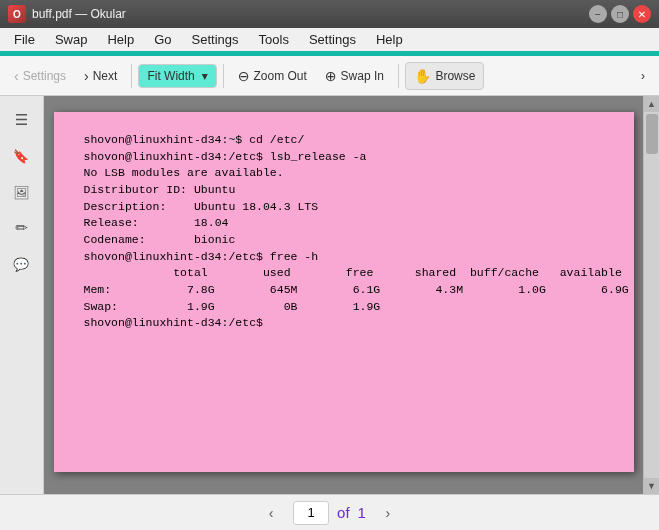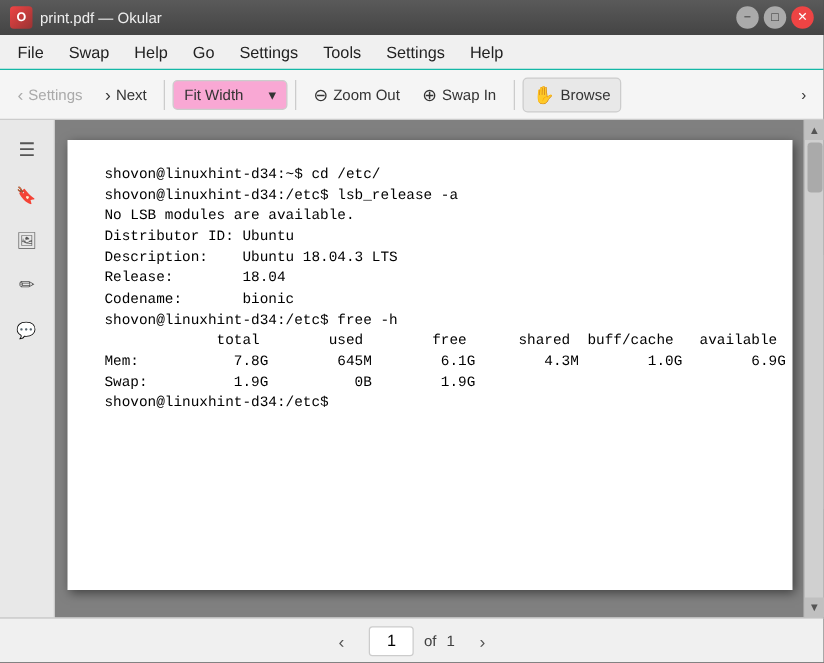--- a/index.html
+++ b/index.html
@@ -59,21 +59,21 @@
     .title-btn-max { background: #aaa; }
     .title-btn-close { background: #e44; color: white; }
 
     
     .menu-bar {
       background: #f0f0f0;
       height: 28px;
       display: flex;
       align-items: center;
       padding: 0 4px;
-      border-bottom: 1px solid #14b8a6;
+      border-bottom: 5px solid #14b8a6;
     }
     .menu-item {
       padding: 4px 10px;
       cursor: pointer;
       border-radius: 3px;
       font-size: 13px;
       color: #222;
     }
 
     
@@ -101,25 +101,25 @@
     .toolbar-btn.disabled { color: #aaa; cursor: default; }
     .toolbar-separator {
       width: 1px;
       height: 24px;
       background: #ccc;
       margin: 0 4px;
     }
     .toolbar-select {
       display: flex;
       align-items: center;
-      gap: 20px;
+      gap: 7px;
       padding: 4px 8px;
       border: 1px solid #ccc;
       border-radius: 4px;
-      background: #f9a8d4;
+      background: #5eead4;
       cursor: pointer;
       font-size: 12px;
       color: #333;
     }
     .toolbar-btn-icon {
       font-size: 14px;
     }
     .browse-btn {
       background: #e8e8e8;
       border: 1px solid #ccc;
@@ -161,21 +161,21 @@
       flex: 1;
       overflow: auto;
       display: flex;
       justify-content: center;
       align-items: flex-start;
       padding: 16px;
       background: #808080;
     }
 
     .page {
-      background: #ffffff;
+      background: #f9a8d4;
       width: 580px;
       min-height: 360px;
       box-shadow: 2px 2px 8px rgba(0,0,0,0.5);
       padding: 20px 30px;
     }
 
     .terminal-content {
       font-family: 'Courier New', Courier, monospace;
       font-size: 11.5px;
       color: #000;
@@ -237,31 +237,31 @@
     .page-input {
       width: 36px;
       height: 24px;
       text-align: center;
       border: 1px solid #ccc;
       border-radius: 3px;
       font-size: 13px;
       background: white;
     }
     .page-of {
-      font-size: 12px;
-      color: #404040;
+      font-size: 15px;
+      color: #6d28d9;
     }
   </style>
 </head>
 <body>
 
 <div class="title-bar">
   <div class="title-bar-left">
     <div class="title-bar-icon">O</div>
-    <span class="title-bar-title">print.pdf — Okular</span>
+    <span class="title-bar-title">buff.pdf — Okular</span>
   </div>
   <div class="title-bar-controls">
     <button class="title-btn title-btn-min">−</button>
     <button class="title-btn title-btn-max">□</button>
     <button class="title-btn title-btn-close">✕</button>
   </div>
 </div>
 
 <div class="menu-bar">
   <span class="menu-item">File</span>

